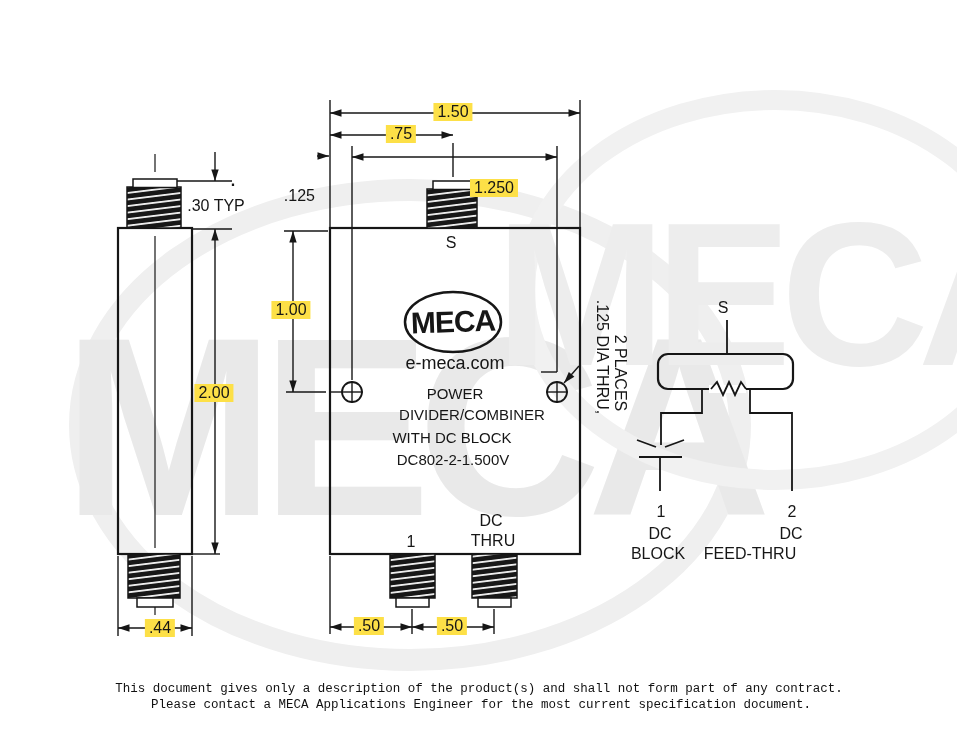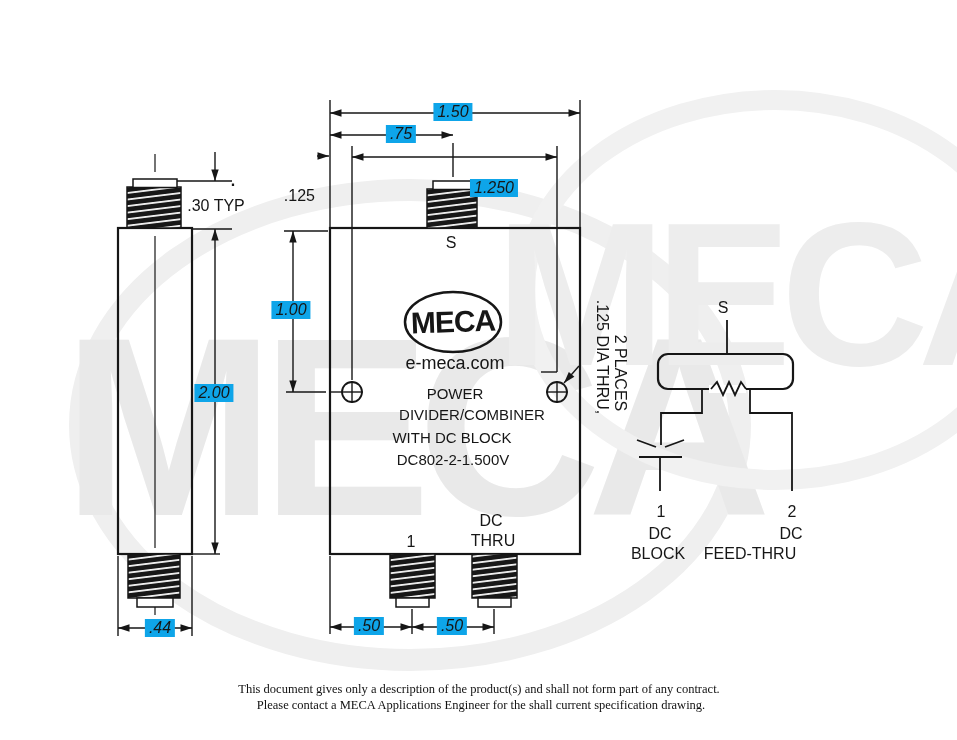--- a/index.html
+++ b/index.html
@@ -5,29 +5,29 @@
   html,body{margin:0;padding:0;background:#fff;}
   #canvas{
     position:relative;width:957px;height:740px;background:#ffffff;
     overflow:hidden;font-family:"Liberation Sans",sans-serif;
   }
   #linework{position:absolute;left:0;top:0;z-index:1;}
   .lbl{
     position:absolute;z-index:3;transform:translate(-50%,-50%);
     font-size:16px;line-height:1;color:#161616;white-space:nowrap;
   }
-  .bg{background:#0ea5e9;padding:1px 4px;font-style:italic;}
+  .bg{background:#fde047;padding:1px 4px;}
   .ra{transform:translate(-100%,-50%);}
   .rot{transform:translate(-50%,-50%) rotate(90deg);}
   .note{transform:none;font-size:18px;line-height:22px;}
   .title{font-size:15px;}
   .web{font-size:18px;}
   .logo-text{font-size:30px;font-weight:bold;letter-spacing:-1px;transform:translate(-50%,-50%) rotate(-2deg);}
   .dot{font-size:16px;font-weight:bold;}
-  .footer{font-family:Liberation Serif, serif;font-size:12.5px;color:#111;}
+  .footer{font-family:Liberation Mono, monospace;font-size:12.5px;color:#111;}
 </style>
 </head>
 <body>
 
 <div id="canvas">
 
   <svg id="linework" width="957" height="740" viewBox="0 0 957 740">
     <defs>
       <marker id="arr" markerUnits="userSpaceOnUse" markerWidth="13" markerHeight="9" refX="12" refY="4.5" orient="auto-start-reverse">
         <path d="M0.5,0.8 L12,4.5 L0.5,8.2 Z" fill="#161616"></path>
@@ -165,15 +165,15 @@
 
   <div class="lbl" style="left:723px;top:308px;">S</div>
   <div class="lbl" style="left:661px;top:512px;">1</div>
   <div class="lbl" style="left:660px;top:534px;">DC</div>
   <div class="lbl" style="left:658px;top:554px;">BLOCK</div>
   <div class="lbl" style="left:792px;top:512px;">2</div>
   <div class="lbl" style="left:791px;top:534px;">DC</div>
   <div class="lbl" style="left:750px;top:554px;text-align:center;">FEED-THRU</div>
 
   <div class="lbl footer" style="left:479px;top:689px;">This document gives only a description of the product(s) and shall not form part of any contract.</div>
-  <div class="lbl footer" style="left:481px;top:705px;">Please contact a MECA Applications Engineer for the shall current specification drawing.</div>
+  <div class="lbl footer" style="left:481px;top:705px;">Please contact a MECA Applications Engineer for the most current specification document.</div>
 
 </div>
 
 </body></html>

